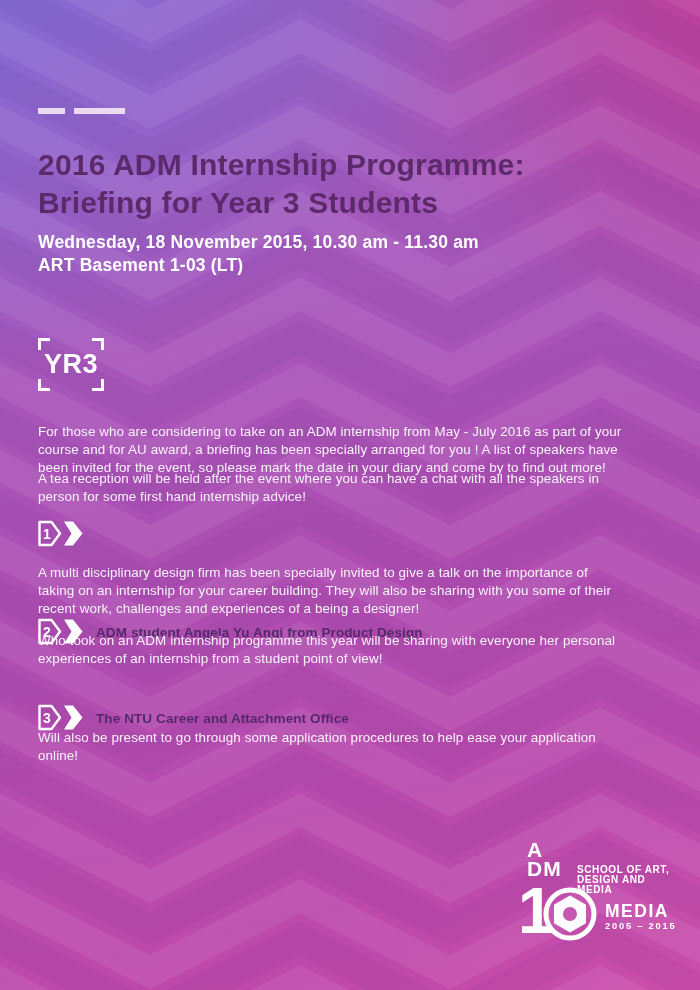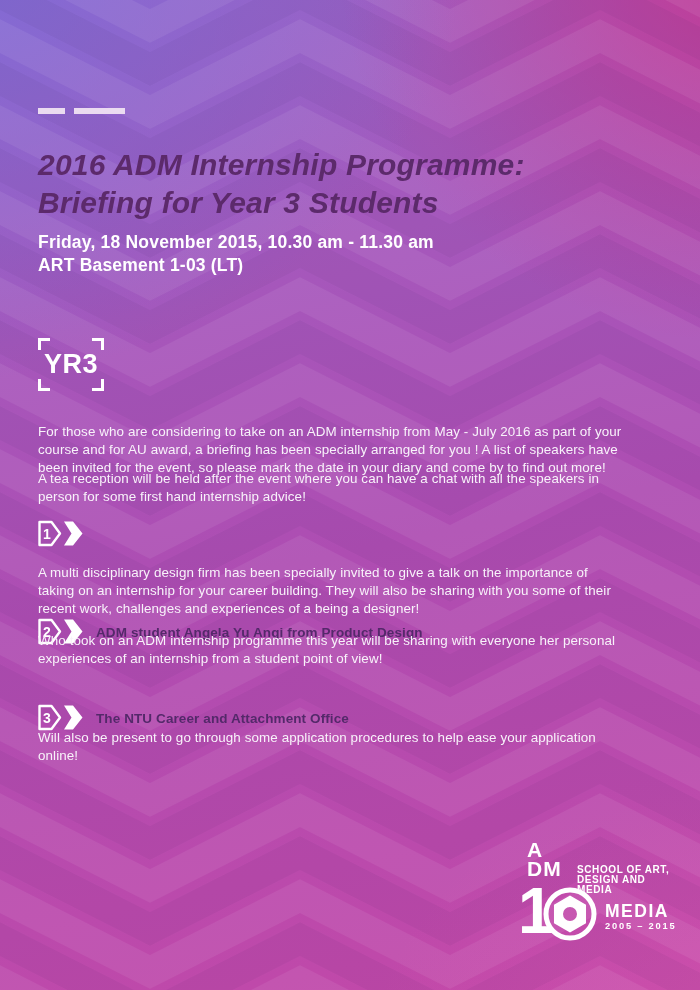--- a/index.html
+++ b/index.html
@@ -33,21 +33,20 @@
   .title {
     position: absolute;
     left: 38px;
     top: 146px;
     font-size: 30px;
     font-weight: bold;
     line-height: 38px;
     letter-spacing: 0.2px;
     color: #5c2a6b;
     white-space: pre-line;
-    font-style: italic;
   }
 
   .datetime, .venue {
     position: absolute;
     left: 38px;
     color: #ffffff;
     font-size: 17.5px;
     font-weight: bold;
     letter-spacing: 0.2px;
   }
@@ -157,21 +156,21 @@
     <rect width="700" height="990" fill="url(#chev)"></rect>
   </svg>
 
   <div class="dashes">
     <span class="dash dash1"></span>
     <span class="dash dash2"></span>
   </div>
 
   <h1 class="title">2016 ADM Internship Programme:
 Briefing for Year 3 Students</h1>
-  <div class="datetime">Friday, 18 November 2015, 10.30 am - 11.30 am</div>
+  <div class="datetime">Wednesday, 18 November 2015, 10.30 am - 11.30 am</div>
   <div class="venue">ART Basement 1-03 (LT)</div>
 
   <div class="yr3">
     <span class="corner tl"></span>
     <span class="corner tr"></span>
     <span class="corner bl"></span>
     <span class="corner br"></span>
     <span class="yr3-label">YR3</span>
   </div>
 

